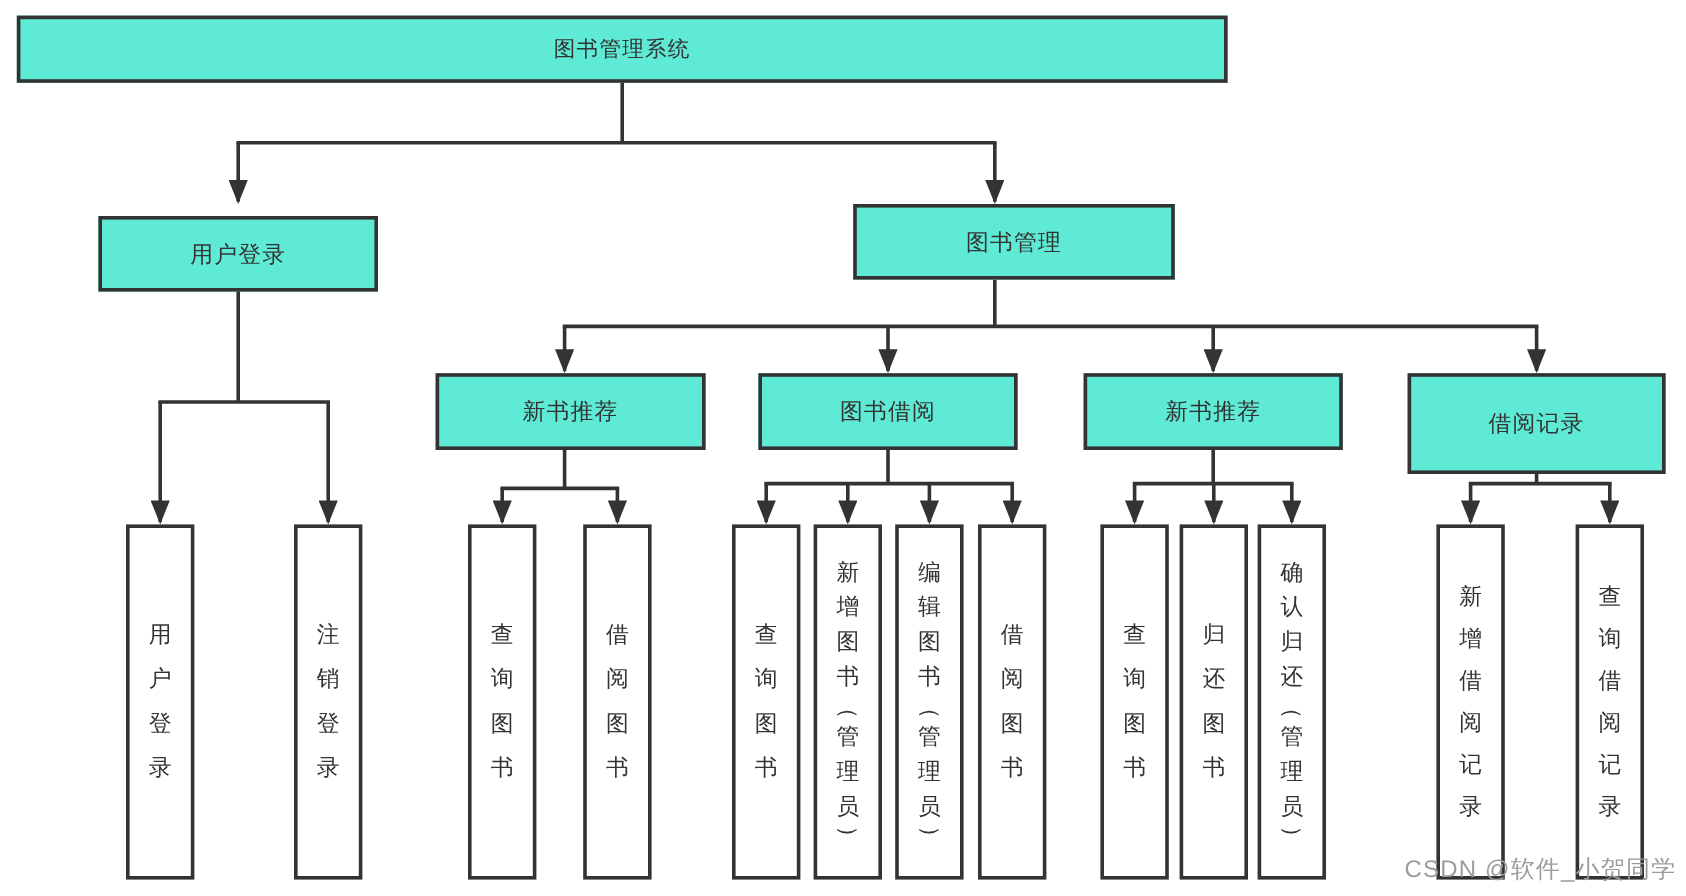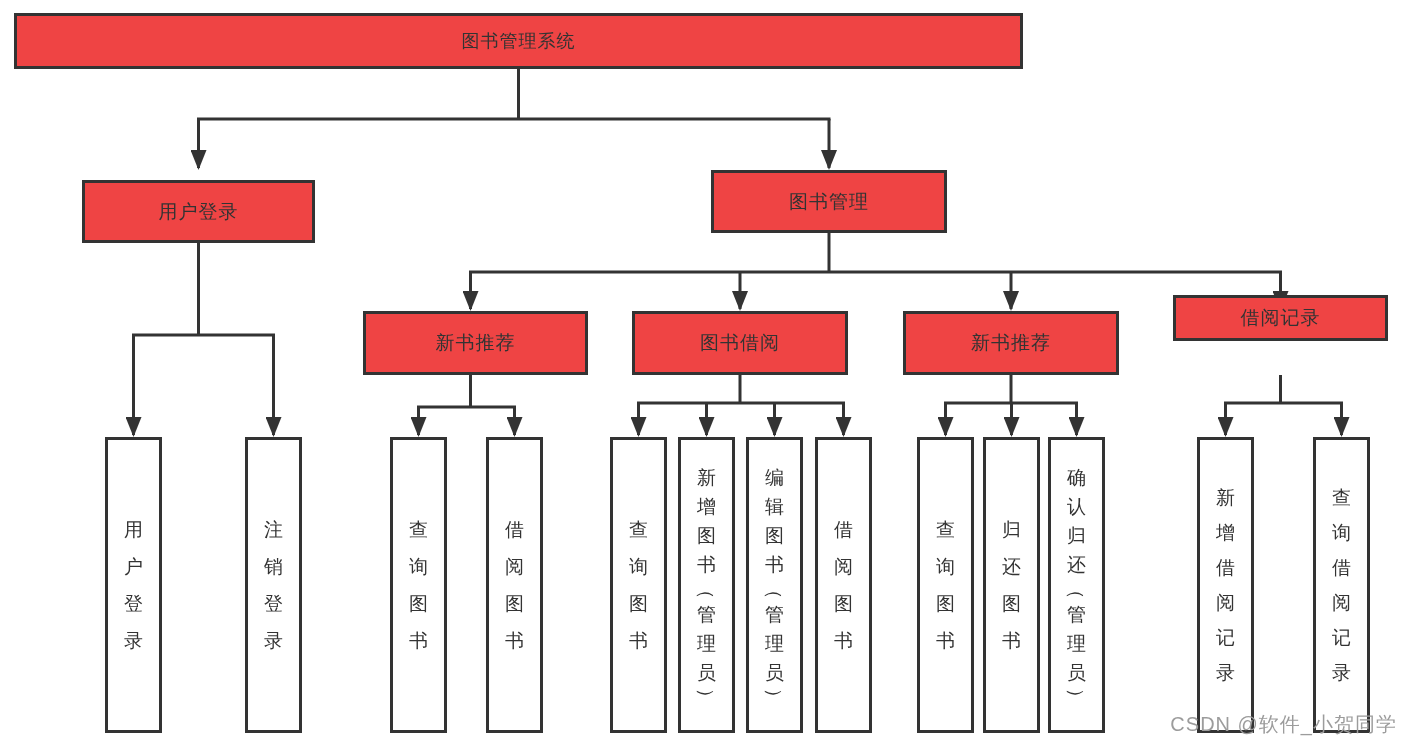--- a/index.html
+++ b/index.html
@@ -11,21 +11,21 @@
     position:relative; width:1405px; height:747px;
     background:var(--background); overflow:hidden;
     font-family:"Liberation Sans","DejaVu Sans",sans-serif;
     color:var(--text);
   }
   .wires{position:absolute;left:0;top:0;width:1405px;height:747px;}
   .wires path.ln{stroke:var(--line);stroke-width:3;fill:none;}
   .wires marker path{fill:var(--line);stroke:none;}
   .box{
     position:absolute; box-sizing:border-box;
-    border:3px solid var(--border); background:#ef4444;
+    border:3px solid var(--border); background:#5eead4;
     display:flex; align-items:center; justify-content:center;
     font-size:19px; letter-spacing:1px; color:var(--text);
   }
   .box.root{font-size:18px;}
   .vbox{
     position:absolute; box-sizing:border-box;
     border:3px solid var(--border); background:#fff;
     display:flex; flex-direction:column; align-items:center; justify-content:center;
     width:57px; top:437px; height:296px;
   }
@@ -90,26 +90,26 @@
 
     <path class="ln" d="M1280.5 375 V403"></path>
     <path class="ln" d="M1224 403 H1343"></path>
     <path class="ln" d="M1225.5 403 V435" marker-end="url(#arw)"></path>
     <path class="ln" d="M1341.5 403 V435" marker-end="url(#arw)"></path>
   </svg>
 
   <div class="box root" style="left:14px;top:13px;width:1009px;height:56px;">图书管理系统</div>
 
   <div class="box" style="left:82px;top:180px;width:233px;height:63px;">用户登录</div>
-  <div class="box" style="left:711px;top:170px;width:236px;height:63px;">图书管理</div>
+  <div class="box" style="left:711px;top:170px;width:268px;height:63px;">图书管理</div>
 
   <div class="box" style="left:363px;top:311px;width:225px;height:64px;font-family:Liberation Mono, monospace;">新书推荐</div>
   <div class="box" style="left:632px;top:311px;width:216px;height:64px;">图书借阅</div>
   <div class="box" style="left:903px;top:311px;width:216px;height:64px;">新书推荐</div>
-  <div class="box" style="left:1173px;top:295px;width:215px;height:46px;">借阅记录</div>
+  <div class="box" style="left:1173px;top:311px;width:215px;height:84px;">借阅记录</div>
 
   <div class="vbox" style="left:105px;">
       <span class="vchar">用</span>
       <span class="vchar">户</span>
       <span class="vchar">登</span>
       <span class="vchar">录</span>
     </div>
   <div class="vbox" style="left:245px;">
       <span class="vchar">注</span>
       <span class="vchar">销</span>

